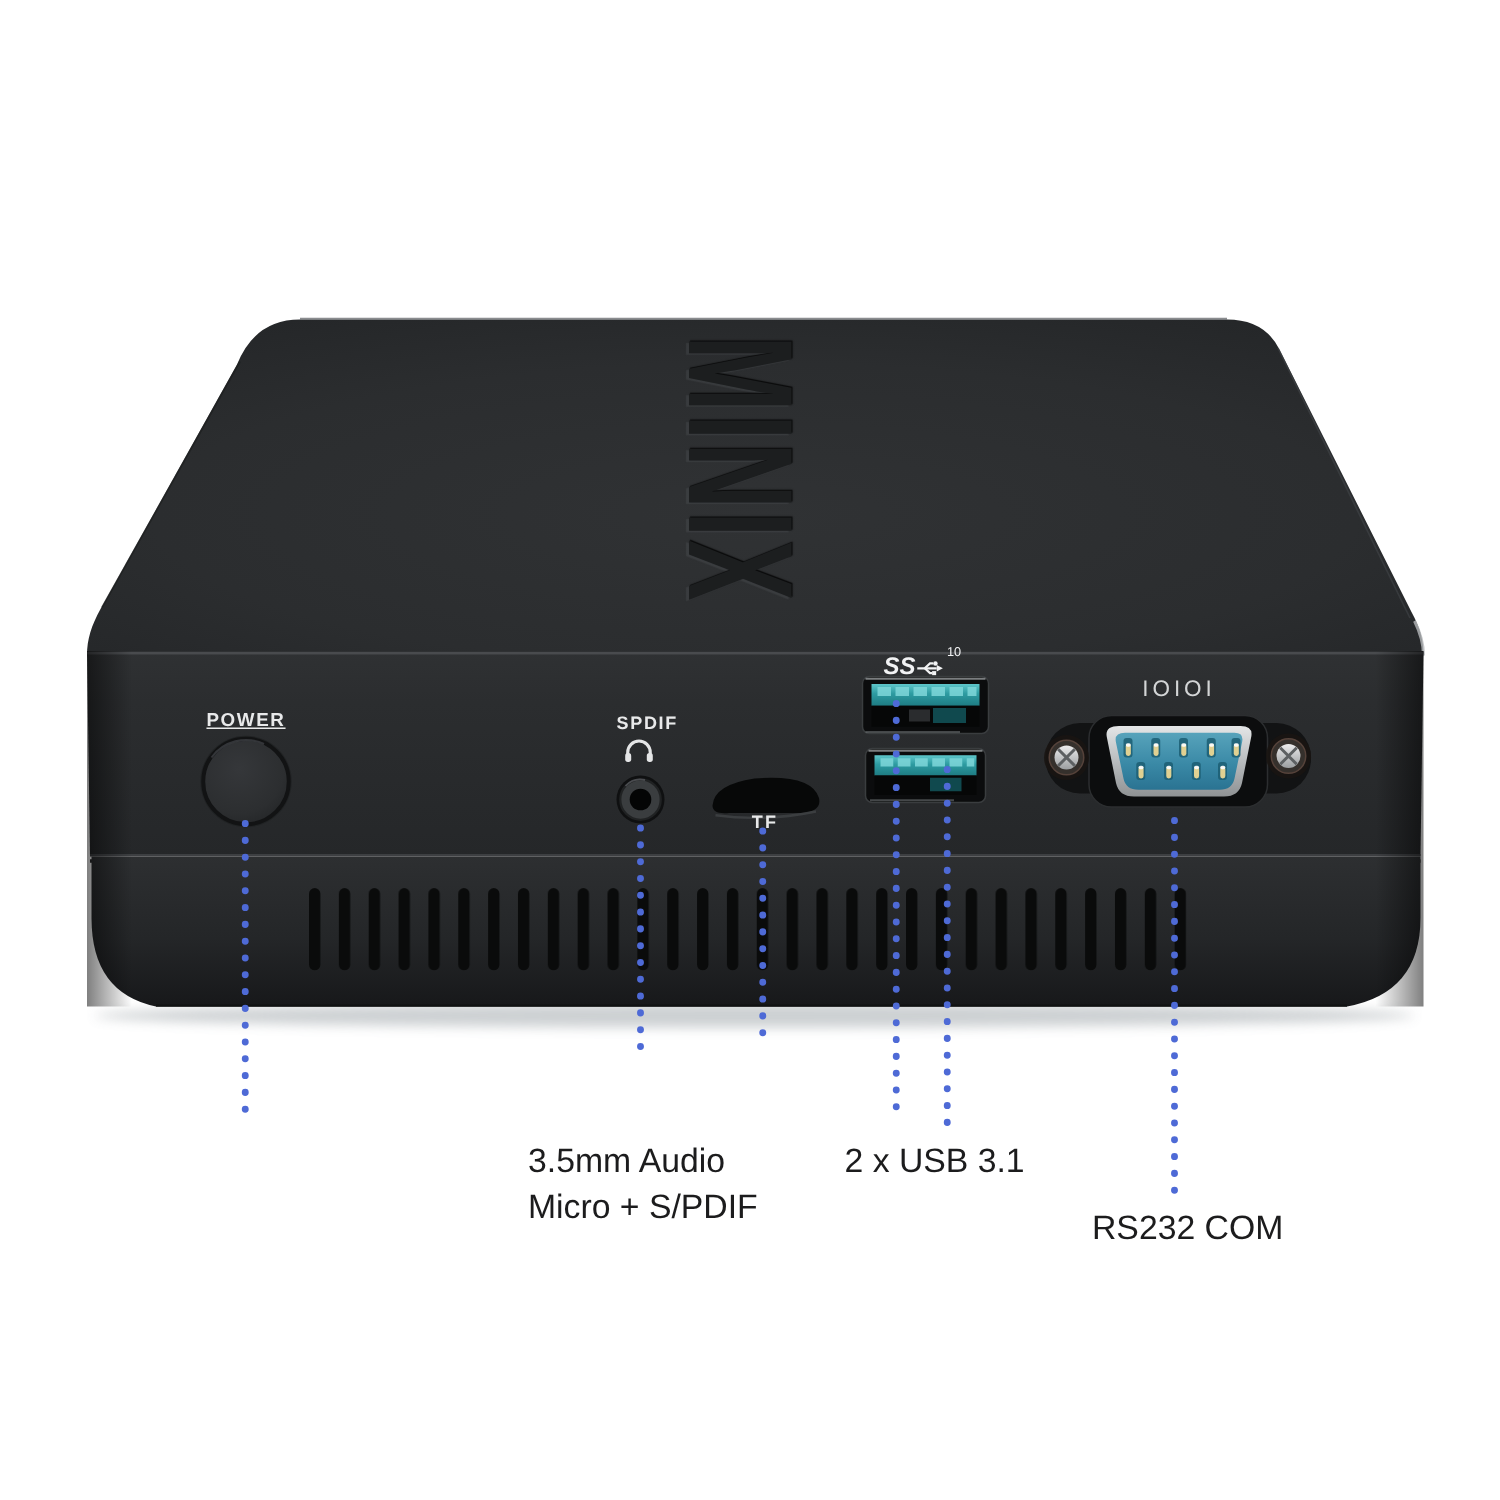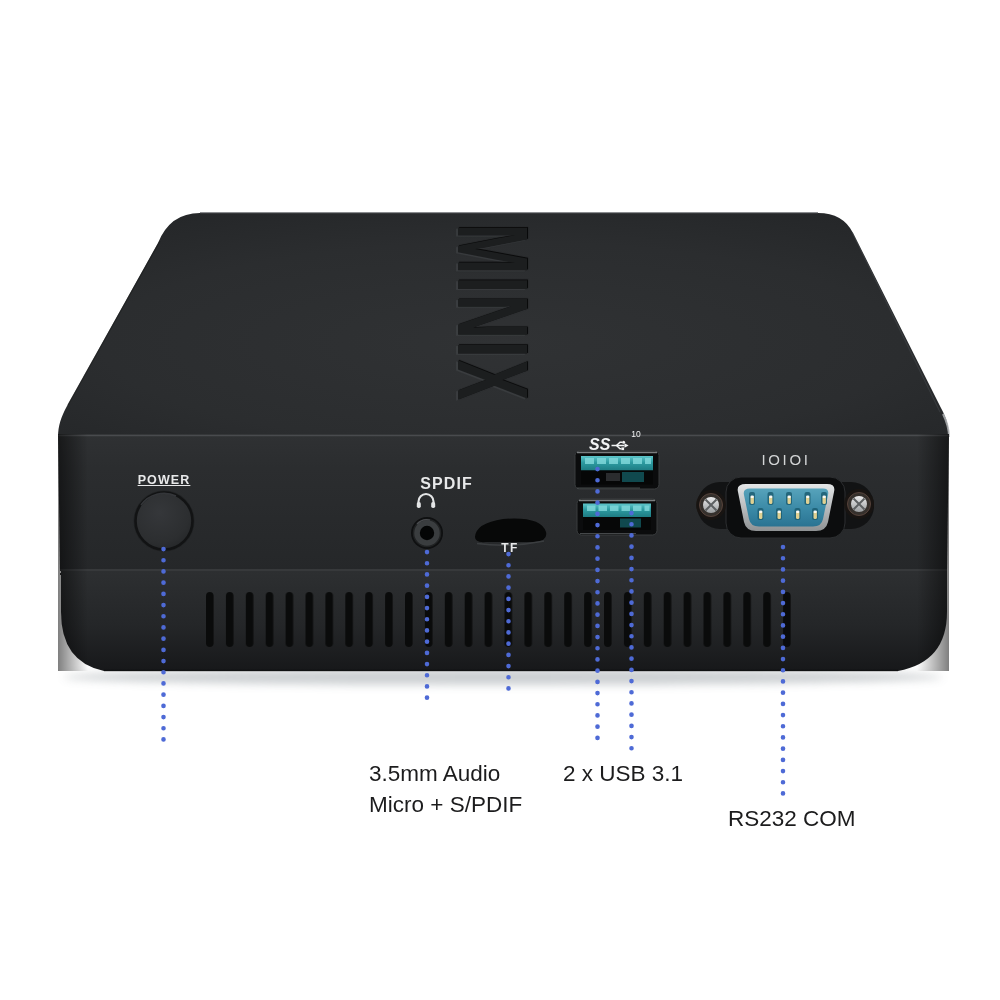--- a/index.html
+++ b/index.html
@@ -17,40 +17,40 @@
     color:#1c1e1f;
     text-shadow:-1px -1px 1px rgba(0,0,0,0.85), 1.5px 1.5px 1px rgba(105,110,113,0.22);
   }
 
   
   .panel-label {
     position:absolute; transform:translateX(-50%);
     color:#e8e9ea; font-weight:600; letter-spacing:1.1px;
   }
   .lbl-power { left:164px; top:473px; font-size:12.5px;text-decoration:underline; }
-  .lbl-spdif { left:425px; top:475px; font-size:16px;padding-left:43px; }
+  .lbl-spdif { left:410px; top:475px; font-size:12px;padding-left:43px; }
   .lbl-tf    { left:510px; top:497px; font-size:12px; letter-spacing:1.5px;margin-top:44px; }
   .lbl-ioioi { left:786px; top:451px; font-size:15px; font-weight:400; letter-spacing:2.6px; color:#d3d5d6; }
 
   .spdif-icon { position:absolute; left:415px; top:492px; }
 
   .usb-logo {
     position:absolute; left:589px; top:436px; height:18px;
     display:flex; align-items:center; color:#f2f3f4;
   }
   .usb-logo .ss { font-size:16px; font-weight:700; font-style:italic; letter-spacing:0; }
   .usb-logo .speed { font-size:8.5px; font-weight:400; margin:-10px 0 12px 1px; }
 
   
   .annotation {
     position:absolute; color:#1c1c1d; font-size:22.5px; line-height:30px;
   }
   .ann-center { transform:translateX(-50%); text-align:center; }
   .ann-power  { left:167px; top:752px; }
-  .ann-audio  { left:369px; top:758px; line-height:31px; }
+  .ann-audio  { left:352px; top:758px; line-height:31px; }
   .ann-sd     { left:511px; top:705px; }
   .ann-usb    { left:563px; top:759px; }
   .ann-rs232  { left:728px; top:804px; }
 </style>
 </head>
 <body>
 
 <div class="stage">
 
   <svg class="scene" width="1000" height="1000" viewBox="0 0 1000 1000">

